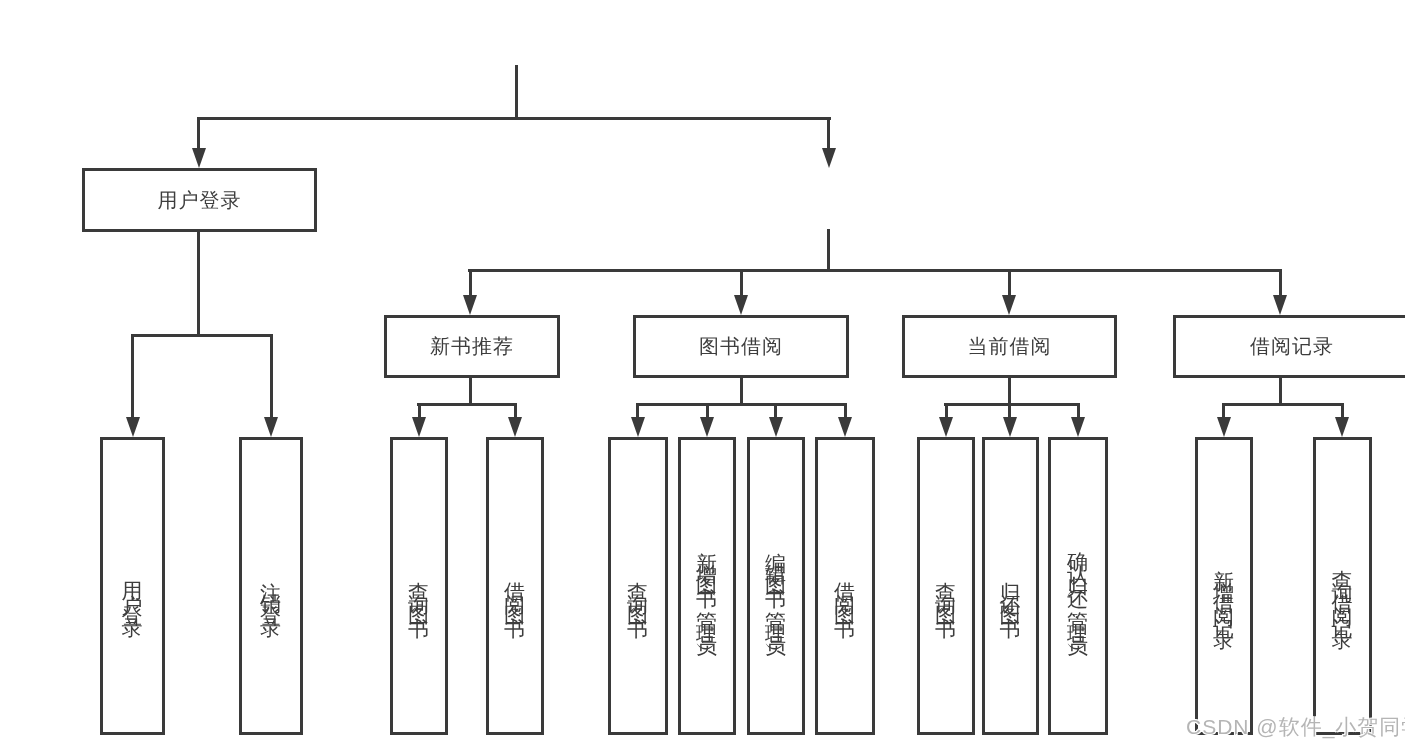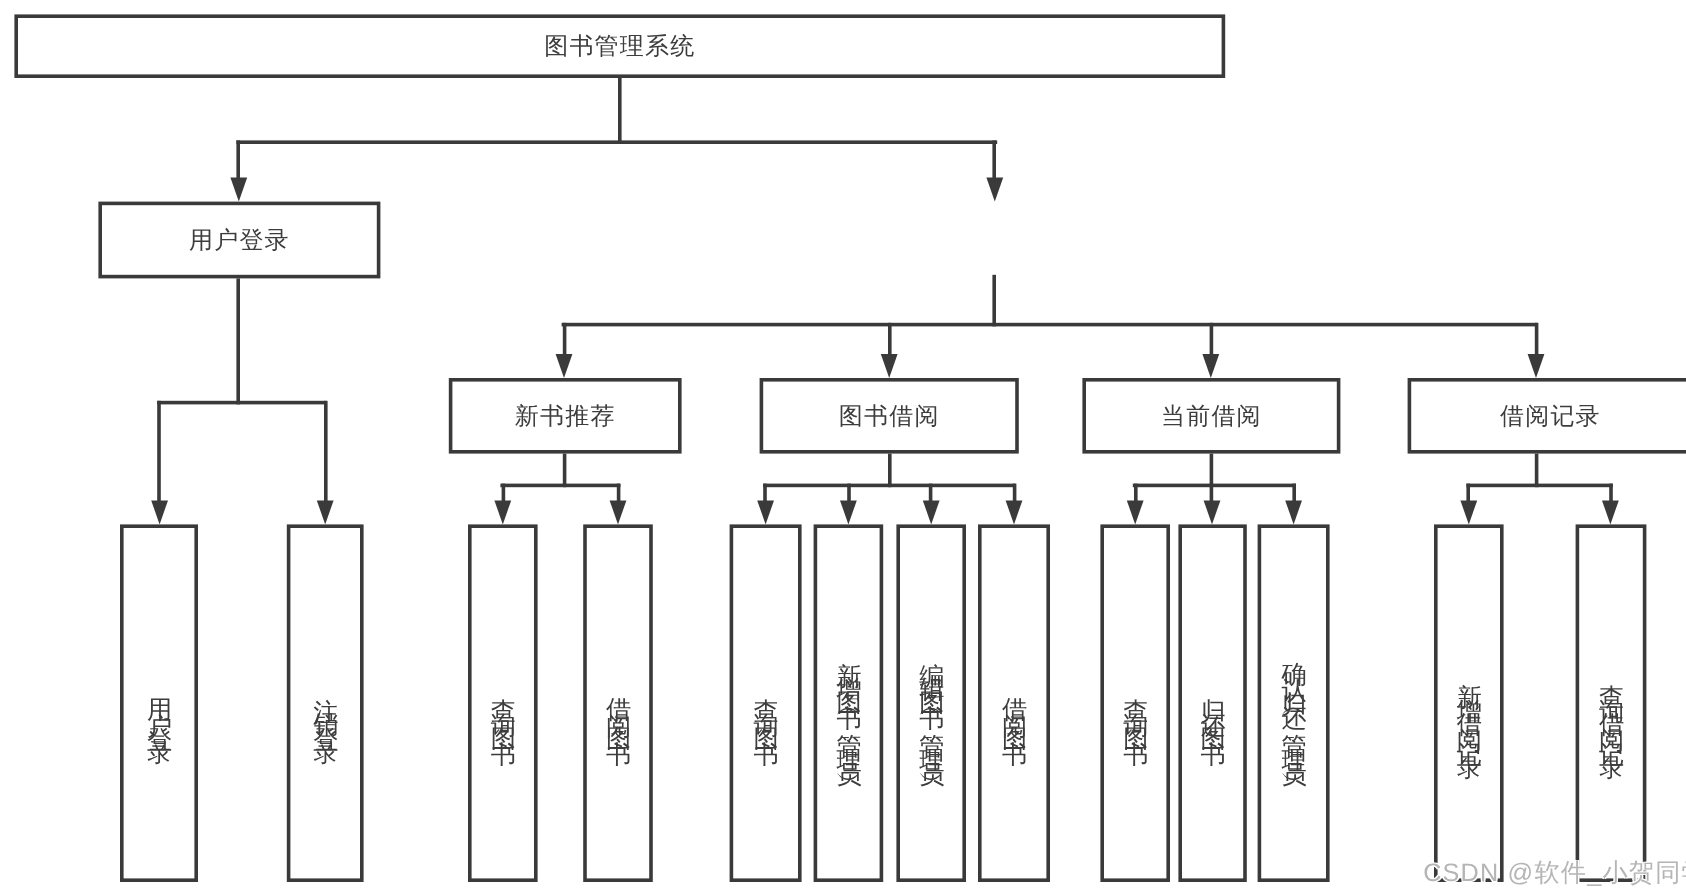--- a/index.html
+++ b/index.html
@@ -53,23 +53,20 @@
     text-shadow:1px 1px 0 #fff,-1px -1px 0 #fff,1px -1px 0 #fff,-1px 1px 0 #fff;
     z-index:5;
     white-space:nowrap;
   }
 </style>
 </head>
 <body>
 
 <div id="canvas">
 
-  <div class="box" style="left:12px;top:12px;width:1009px;height:53px">
-    <span>图书管理系统</span>
-  </div>
 
   <div class="vline" style="left:515px;top:65px;height:55px"></div>
   <div class="hline" style="left:197px;top:117px;width:634px"></div>
   <div class="vline" style="left:197px;top:117px;height:33px"></div>
   <div class="arrow" style="left:192px;top:148px"></div>
   <div class="vline" style="left:827px;top:117px;height:33px"></div>
   <div class="arrow" style="left:822px;top:148px"></div>
 
   <div class="box" style="left:82px;top:168px;width:235px;height:64px">
     <span>用户登录</span>
@@ -86,21 +83,21 @@
   <div class="hline" style="left:468px;top:269px;width:813px"></div>
   <div class="vline" style="left:469px;top:269px;height:26px"></div>
   <div class="arrow" style="left:463px;top:295px"></div>
   <div class="vline" style="left:740px;top:269px;height:26px"></div>
   <div class="arrow" style="left:734px;top:295px"></div>
   <div class="vline" style="left:1008px;top:269px;height:26px"></div>
   <div class="arrow" style="left:1002px;top:295px"></div>
   <div class="vline" style="left:1279px;top:269px;height:26px"></div>
   <div class="arrow" style="left:1273px;top:295px"></div>
 
-  <div class="box" style="left:374px;top:315px;width:194px;height:63px">
+  <div class="box" style="left:384px;top:315px;width:176px;height:63px">
     <span>新书推荐</span>
   </div>
   <div class="box" style="left:902px;top:315px;width:215px;height:63px">
     <span>当前借阅</span>
   </div>
   <div class="box" style="left:633px;top:315px;width:216px;height:63px">
     <span>图书借阅</span>
   </div>
   <div class="box" style="left:1173px;top:315px;width:238px;height:63px">
     <span>借阅记录</span>

